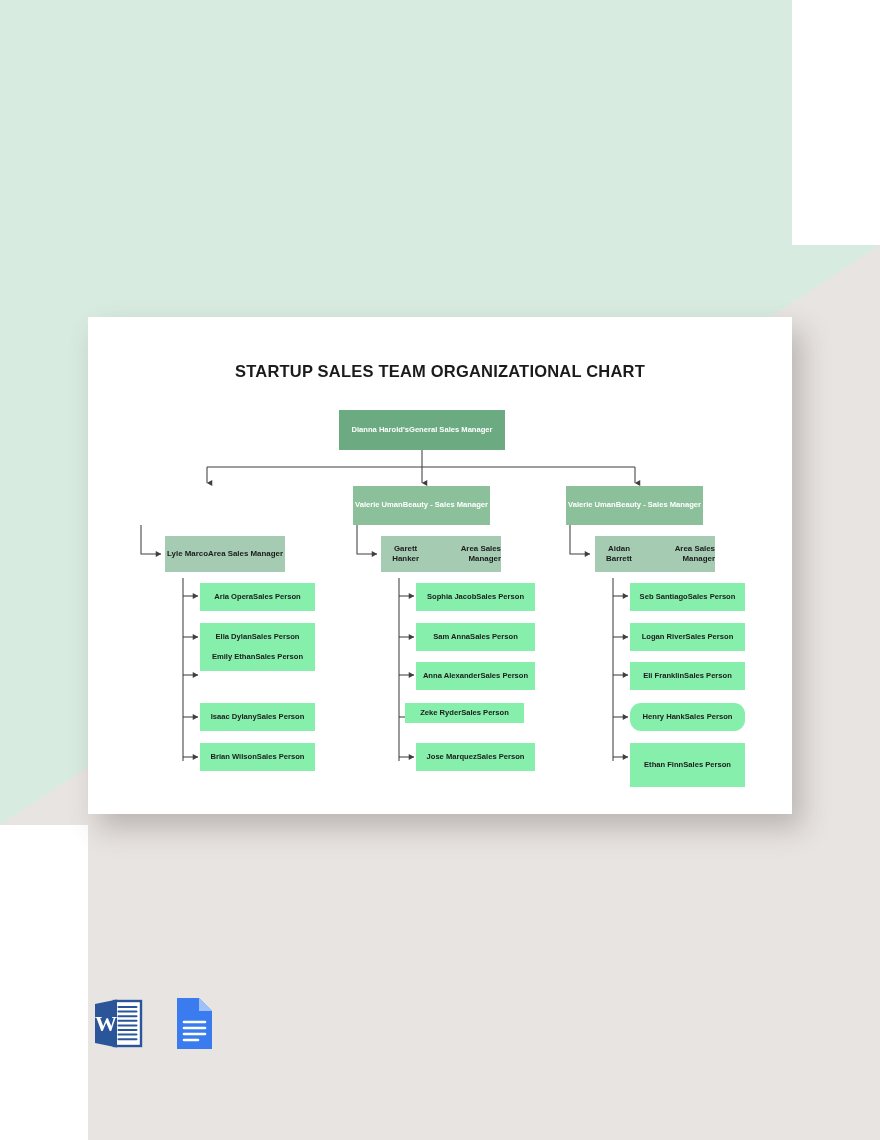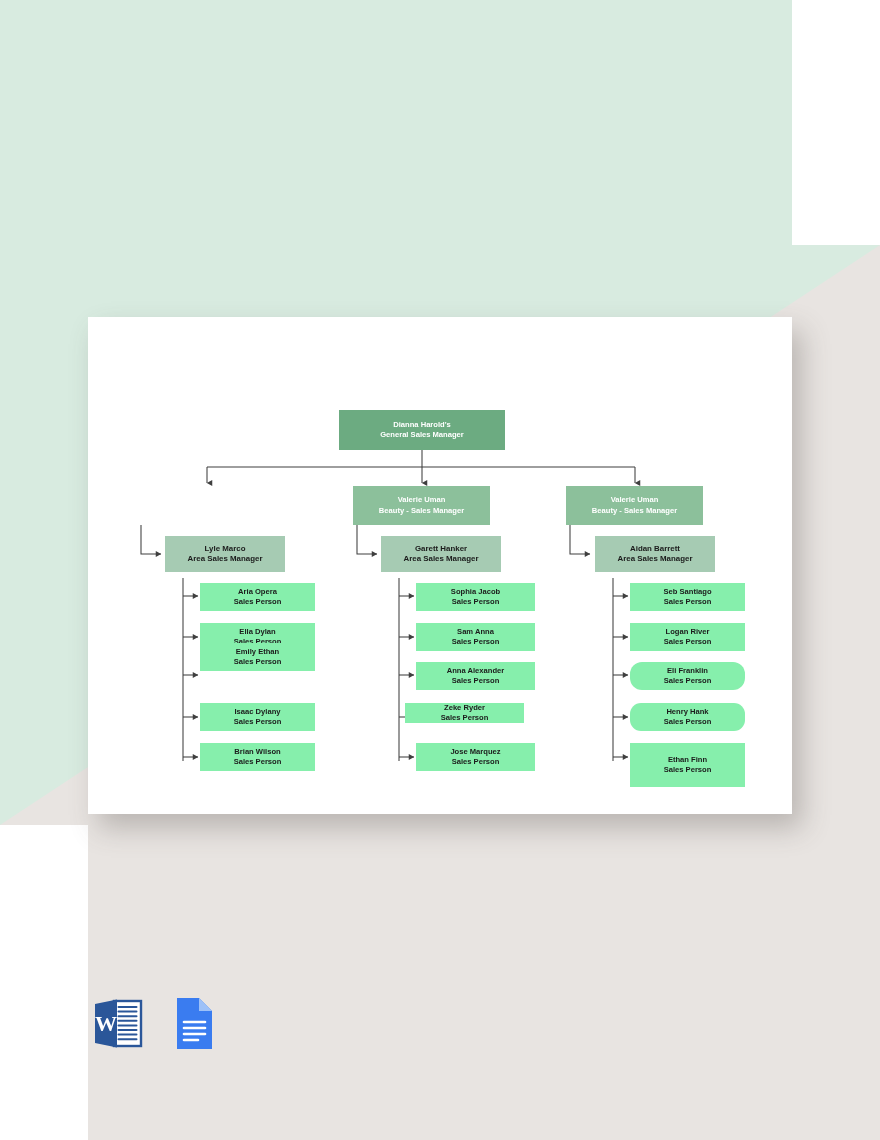--- a/index.html
+++ b/index.html
@@ -75,21 +75,20 @@
     position: absolute;
     left: 0; top: 0;
     width: 704px;
     height: 497px;
     pointer-events: none;
   }
 
   .node {
     position: absolute;
     display: flex;
-    flex-direction: column;
     align-items: center;
     justify-content: center;
     text-align: center;
     line-height: 1.32;
   }
 
   .node .line1 { font-weight: bold; }
   .node .line2 { font-weight: bold; text-align: right; }
 
   .node-root {
@@ -132,20 +131,21 @@
 <body>
 
 <div id="bg-layer">
   <div id="bg-mint"></div>
   <div id="bg-white-bl"></div>
   <div id="bg-white-tr"></div>
 </div>
 
 <div id="doc-card">
 
+  <div id="chart-title">STARTUP SALES TEAM ORGANIZATIONAL CHART</div>
 
   <div id="org-canvas">
 
     <svg id="connector-svg" viewBox="0 0 704 497" xmlns="http://www.w3.org/2000/svg">
       <defs>
         <marker id="arrowDown" markerWidth="7" markerHeight="7" refX="3.2" refY="5.4" orient="auto">
           <path d="M0.4,0.4 L3.2,5.6 L6.0,0.4 Z" fill="#3f3f3f"></path>
         </marker>
         <marker id="arrowRight" markerWidth="7" markerHeight="7" refX="5.4" refY="3.2" orient="auto">
           <path d="M0.4,0.4 L5.6,3.2 L0.4,6.0 Z" fill="#3f3f3f"></path>
@@ -258,21 +258,21 @@
     </div>
 
     <div class="node node-leaf" style="left:542px; top:266px; width:115px; height:28px;">
       <span class="line1">Seb Santiago</span>
       <span class="line2">Sales Person</span>
     </div>
     <div class="node node-leaf" style="left:542px; top:306px; width:115px; height:28px;">
       <span class="line1">Logan River</span>
       <span class="line2">Sales Person</span>
     </div>
-    <div class="node node-leaf" style="left:542px; top:345px; width:115px; height:28px;border-radius:12px;">
+    <div class="node node-leaf" style="left:542px; top:345px; width:115px; height:28px;">
       <span class="line1">Eli Franklin</span>
       <span class="line2">Sales Person</span>
     </div>
     <div class="node node-leaf" style="left:542px; top:386px; width:115px; height:28px;border-radius:11px;">
       <span class="line1">Henry Hank</span>
       <span class="line2">Sales Person</span>
     </div>
     <div class="node node-leaf" style="left:542px; top:426px; width:115px; height:44px;">
       <span class="line1">Ethan Finn</span>
       <span class="line2">Sales Person</span>

